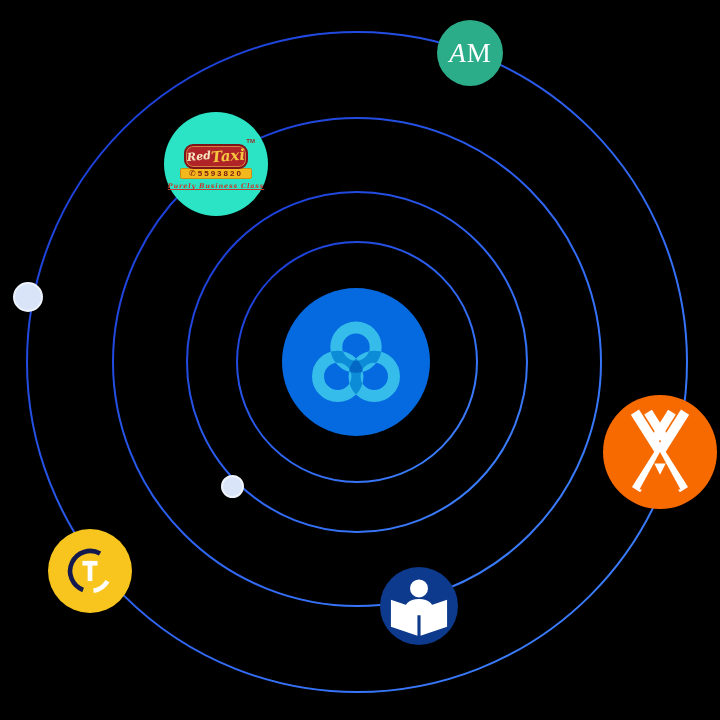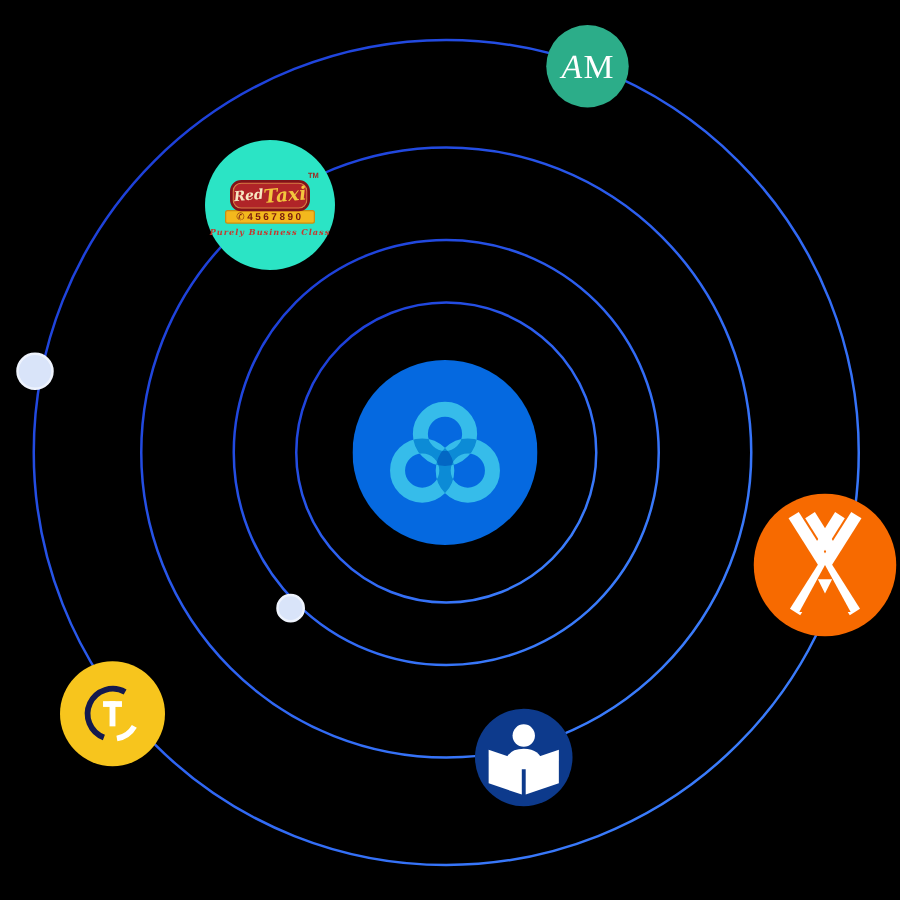--- a/index.html
+++ b/index.html
@@ -23,21 +23,21 @@
   .rt-red{font-family:"DejaVu Serif",serif;font-style:italic;font-weight:bold;font-size:11px;
           color:#f6e7c2;transform:rotate(-5deg);line-height:1;}
   .rt-taxi{font-family:"DejaVu Serif",serif;font-style:italic;font-weight:bold;font-size:15px;
            color:#f3c63d;margin-left:1px;transform:rotate(-5deg);line-height:1;}
   .rt-tm{position:absolute;top:-8px;right:-9px;font-size:6px;font-weight:bold;color:#9a2e26;}
   .rt-band{margin-top:-1px;width:72px;height:11px;background:#f3b81d;border:1px solid #c88f12;
            border-radius:2px;display:flex;align-items:center;justify-content:center;gap:2px;box-sizing:border-box;}
   .rt-phoneicon{font-size:8px;color:#7a1a10;line-height:1;}
   .rt-phone{font-size:8px;font-weight:bold;color:#7a1a10;letter-spacing:2px;line-height:1;}
   .rt-tag{margin-top:3px;font-family:"DejaVu Serif",serif;font-style:italic;font-weight:bold;
-          font-size:6.5px;color:#c5392e;letter-spacing:.8px;white-space:nowrap;}
+          font-size:6.5px;color:#c5392e;letter-spacing:.8px;white-space:nowrap;text-decoration:underline;}
 
   .xmark{left:603px;top:395px;width:114px;height:114px;background:#f76a00;}
   .xmark svg,.tbadge svg,.reader svg{width:100%;height:100%;display:block;}
 
   .tbadge{left:48px;top:529px;width:84px;height:84px;background:#f7c51d;}
   .reader{left:380px;top:567px;width:78px;height:78px;background:#0d3a8c;}
 
   .dot{position:absolute;border-radius:50%;background:#d9e4f9;border:2px solid #eef3fd;box-sizing:border-box;}
   .dot1{left:13px;top:282px;width:30px;height:30px;}
   .dot2{left:221px;top:475px;width:23px;height:23px;}
@@ -79,21 +79,21 @@
 
   <div class="node redtaxi">
     <div class="rt-wrap">
       <div class="rt-sign">
         <span class="rt-red">Red</span>
         <span class="rt-taxi">Taxi</span>
         <span class="rt-tm">TM</span>
       </div>
       <div class="rt-band">
         <span class="rt-phoneicon">✆</span>
-        <span class="rt-phone">4567890</span>
+        <span class="rt-phone">5593820</span>
       </div>
       <div class="rt-tag">Purely Business Class</div>
     </div>
   </div>
 
   <div class="node xmark">
     <svg viewBox="0 0 100 100">
       <g stroke="#ffffff" stroke-width="8.5" stroke-linecap="butt">
         <path d="M28 15 L71 83"></path>
         <path d="M72 15 L29 83"></path>

